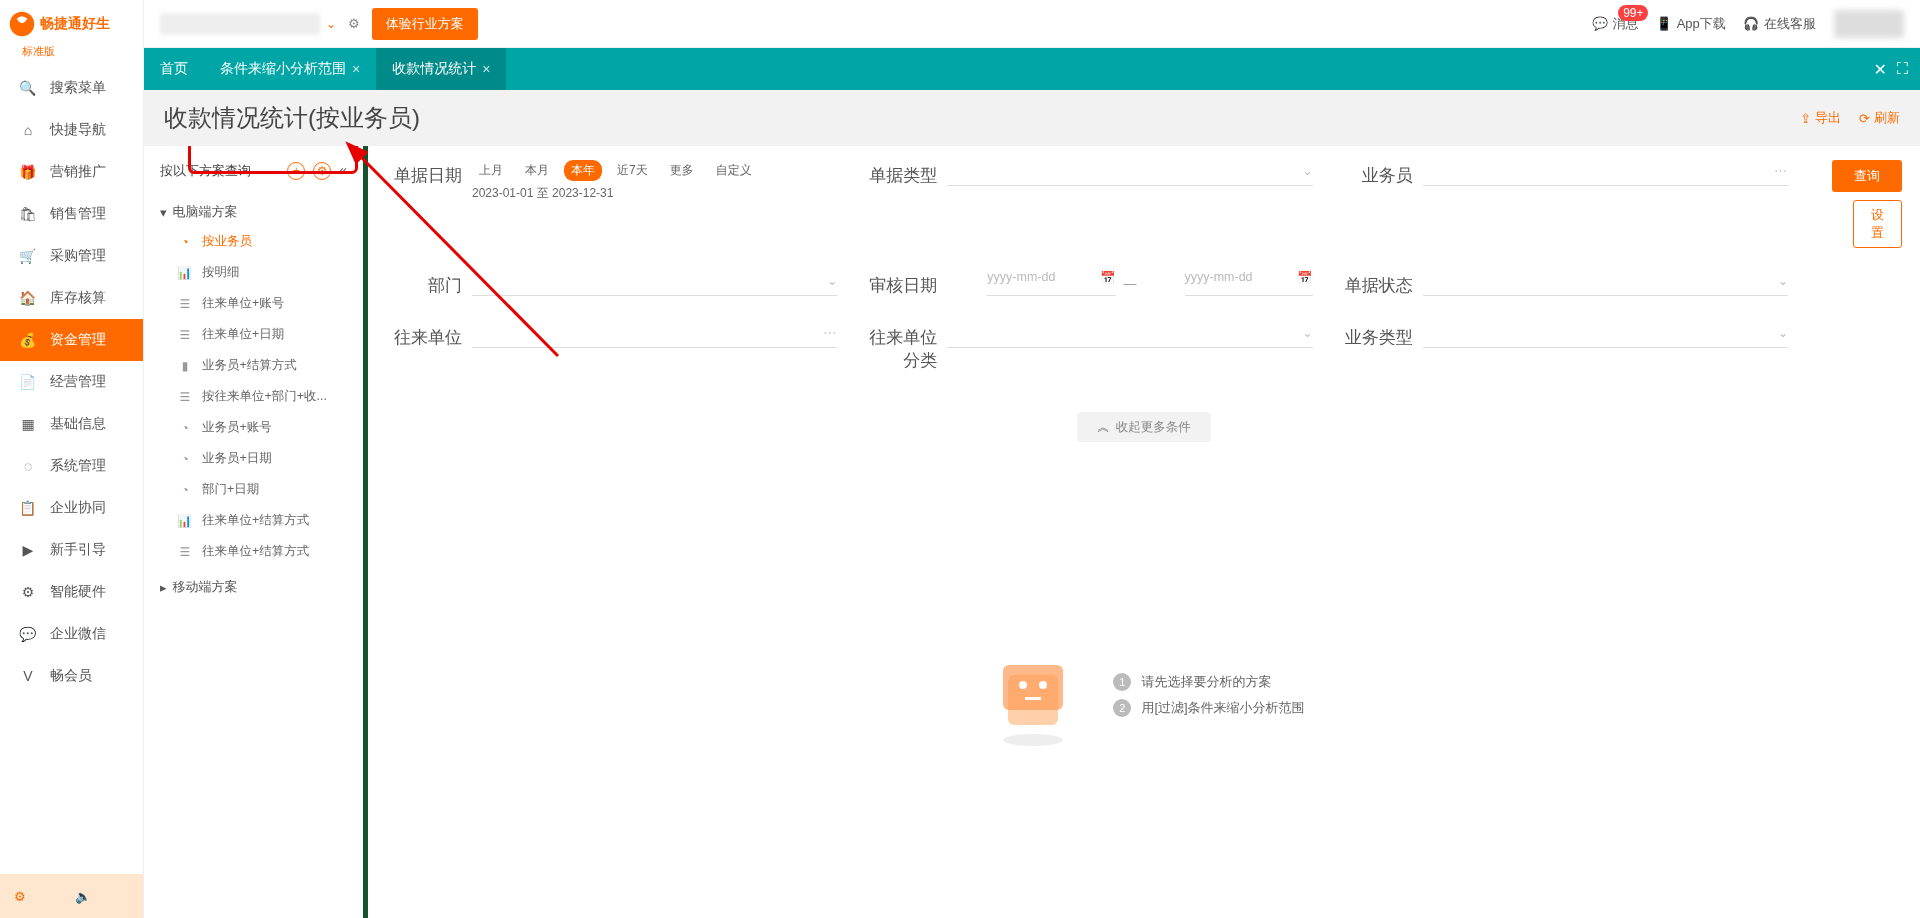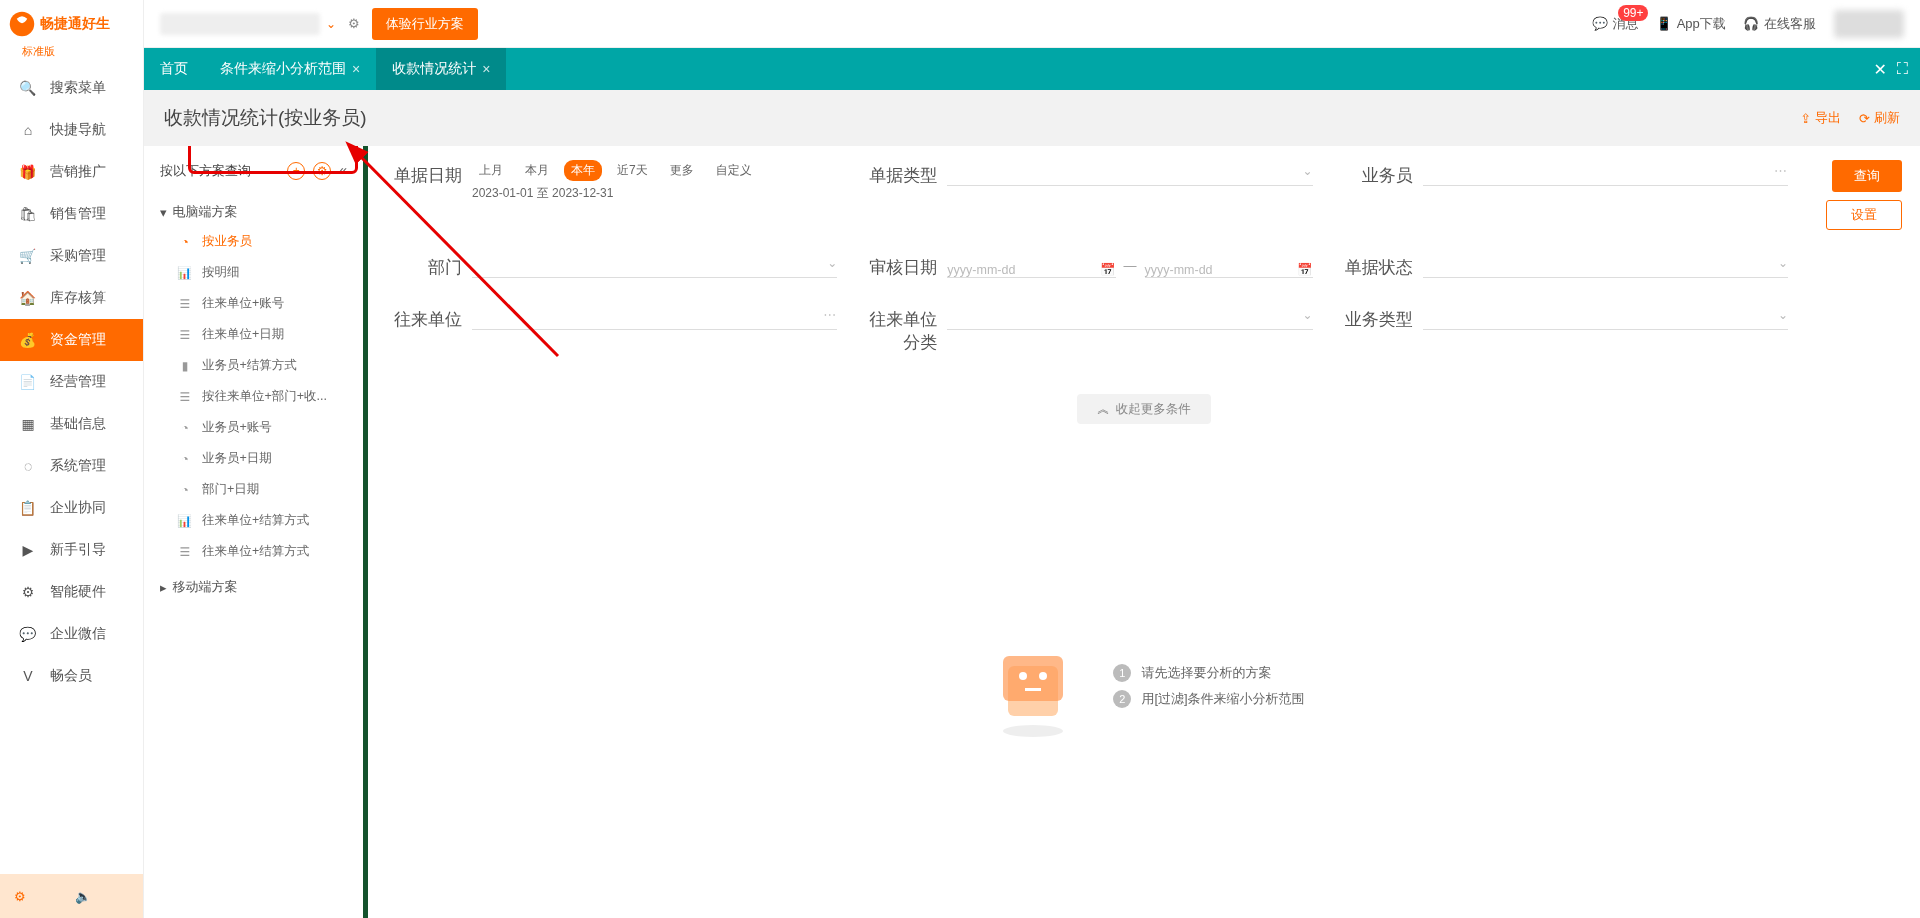--- a/index.html
+++ b/index.html
@@ -36,21 +36,21 @@
 
 .tabs { height: 42px; background: #00a6a6; display: flex; align-items: stretch; color: #fff; position: relative; }
 .tab { display: flex; align-items: center; padding: 0 16px; font-size: 14px; cursor: pointer; gap: 6px; }
 .tab.active { background: #008a8a; }
 .tab .close { font-size: 14px; opacity: .8; }
 .tabs-right { margin-left: auto; display: flex; align-items: center; padding: 0 12px; gap: 10px; }
 .tabs-right .ticon { cursor: pointer; font-size: 16px; }
 
 
 .page-head { height: 56px; background: #f2f2f2; display: flex; align-items: center; padding: 0 20px; position: relative; }
-.page-title { font-size: 19px; color: #444; }
+.page-title { font-size: 24px; color: #444; }
 .red-box { position: absolute; border: 3px solid #e60000; border-radius: 6px; pointer-events: none; }
 .red-box.title-box { left: 188px; top: 128px; width: 170px; height: 46px; }
 .head-actions { margin-left: auto; display: flex; align-items: center; gap: 18px; color: #ff6a00; font-size: 13px; }
 .head-actions .act { display: flex; align-items: center; gap: 4px; cursor: pointer; }
 
 
 .body { flex: 1; display: flex; background: #fff; margin: 0; }
 
 
 .scheme { width: 224px; border-right: 5px solid #14532d; background: #fff; padding: 12px 10px; }
@@ -75,27 +75,27 @@
 .flabel { width: 76px; text-align: right; color: #555; padding-top: 4px; font-size: 17px; flex-shrink: 0; }
 .fcontrol { flex: 1; margin-left: 10px; border-bottom: 1px solid #ddd; min-height: 26px; padding-bottom: 4px; display: flex; align-items: center; position: relative; }
 .fcontrol.noborder { border-bottom: none; }
 .fsel-caret { margin-left: auto; color: #bbb; font-size: 12px; }
 .fsel-dots { margin-left: auto; color: #bbb; letter-spacing: 1px; }
 .date-chips { display: flex; gap: 8px; align-items: center; flex-wrap: wrap; font-size: 12px; color: #666; }
 .chip { padding: 2px 7px; border-radius: 9px; cursor: pointer; }
 .chip.active { background: #ff6a00; color: #fff; }
 .date-range-text { width: 100%; font-size: 12px; color: #666; margin-top: 4px; }
 .date-pair { display: flex; align-items: center; gap: 8px; width: 100%; }
-.date-input { flex: 1; display: flex; align-items: flex-end; border-bottom: 1px solid #ddd; min-height: 26px; color: #bbb; font-size: 12.5px; }
+.date-input { flex: 1; display: flex; align-items: flex-start; border-bottom: 1px solid #ddd; min-height: 26px; color: #bbb; font-size: 12.5px; margin-left: 40px; }
 .date-input .cal { margin-left: auto; color: #ff9955; }
 .dash { color: #999; }
 
 
 .btn-search { width: 70px; }
-.btn-settings { width: 76px; }
+.btn-settings { width: 49px; }
 
 
 .collapse-bar { margin-top: 18px; height: 30px; display: flex; justify-content: center; }
 .collapse-pill { background: #f2f2f2; padding: 5px 20px; border-radius: 4px; color: #888; font-size: 12.5px; cursor: pointer; display: flex; align-items: center; gap: 6px; }
 
 
 .empty { flex: 1; margin-top: 30px; display: flex; align-items: center; justify-content: center; gap: 30px; }
 .robot-svg { width: 100px; height: 120px; }
 .steps { }
 .step { display: flex; align-items: center; gap: 10px; margin: 8px 0; color: #666; font-size: 13px; }

